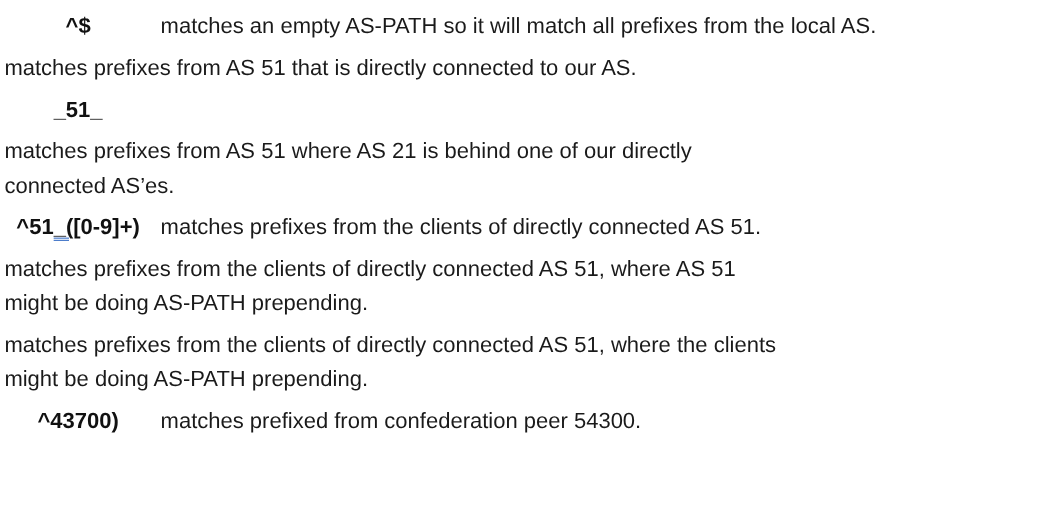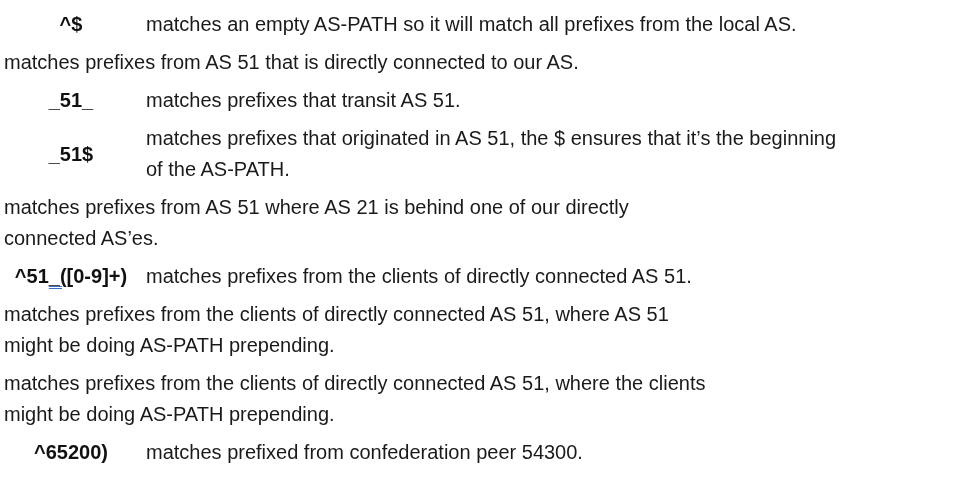--- a/index.html
+++ b/index.html
@@ -51,40 +51,34 @@
 <main class="regex-table" style="color: rgb(26, 26, 26);">
     <div class="row">
       <div class="pattern-cell"><span>^$</span></div>
       <div class="desc-cell">matches an empty AS-PATH so it will match all prefixes from the local AS.</div>
     </div>
     <div class="row">
       <div class="desc-cell">matches prefixes from AS 51 that is directly connected to our AS.</div>
     </div>
     <div class="row">
       <div class="pattern-cell"><span>_51_</span></div>
-      <div class="desc-cell">matches prefixes that transit AS 51.</div>
-    </div>
-    <div class="row">
-      <div class="pattern-cell"><span>_51$</span></div>
-      <div class="desc-cell">matches prefixes that originated in AS 51, the $ ensures that it’s the beginning
-of the AS-PATH.</div>
     </div>
     <div class="row">
       <div class="desc-cell">matches prefixes from AS 51 where AS 21 is behind one of our directly
 connected AS’es.</div>
     </div>
     <div class="row">
       <div class="pattern-cell"><span>^51</span><span class="u" style="text-decoration-color: rgb(58, 111, 198);">_(</span><span>[0-9]+)</span></div>
       <div class="desc-cell">matches prefixes from the clients of directly connected AS 51.</div>
     </div>
     <div class="row">
       <div class="desc-cell">matches prefixes from the clients of directly connected AS 51, where AS 51
 might be doing AS-PATH prepending.</div>
     </div>
     <div class="row">
       <div class="desc-cell">matches prefixes from the clients of directly connected AS 51, where the clients
 might be doing AS-PATH prepending.</div>
     </div>
     <div class="row">
-      <div class="pattern-cell"><span>^65200)</span></div>
+      <div class="pattern-cell"><span>^43700)</span></div>
       <div class="desc-cell">matches prefixed from confederation peer 54300.</div>
     </div>
   </main>
 
 </body></html>

